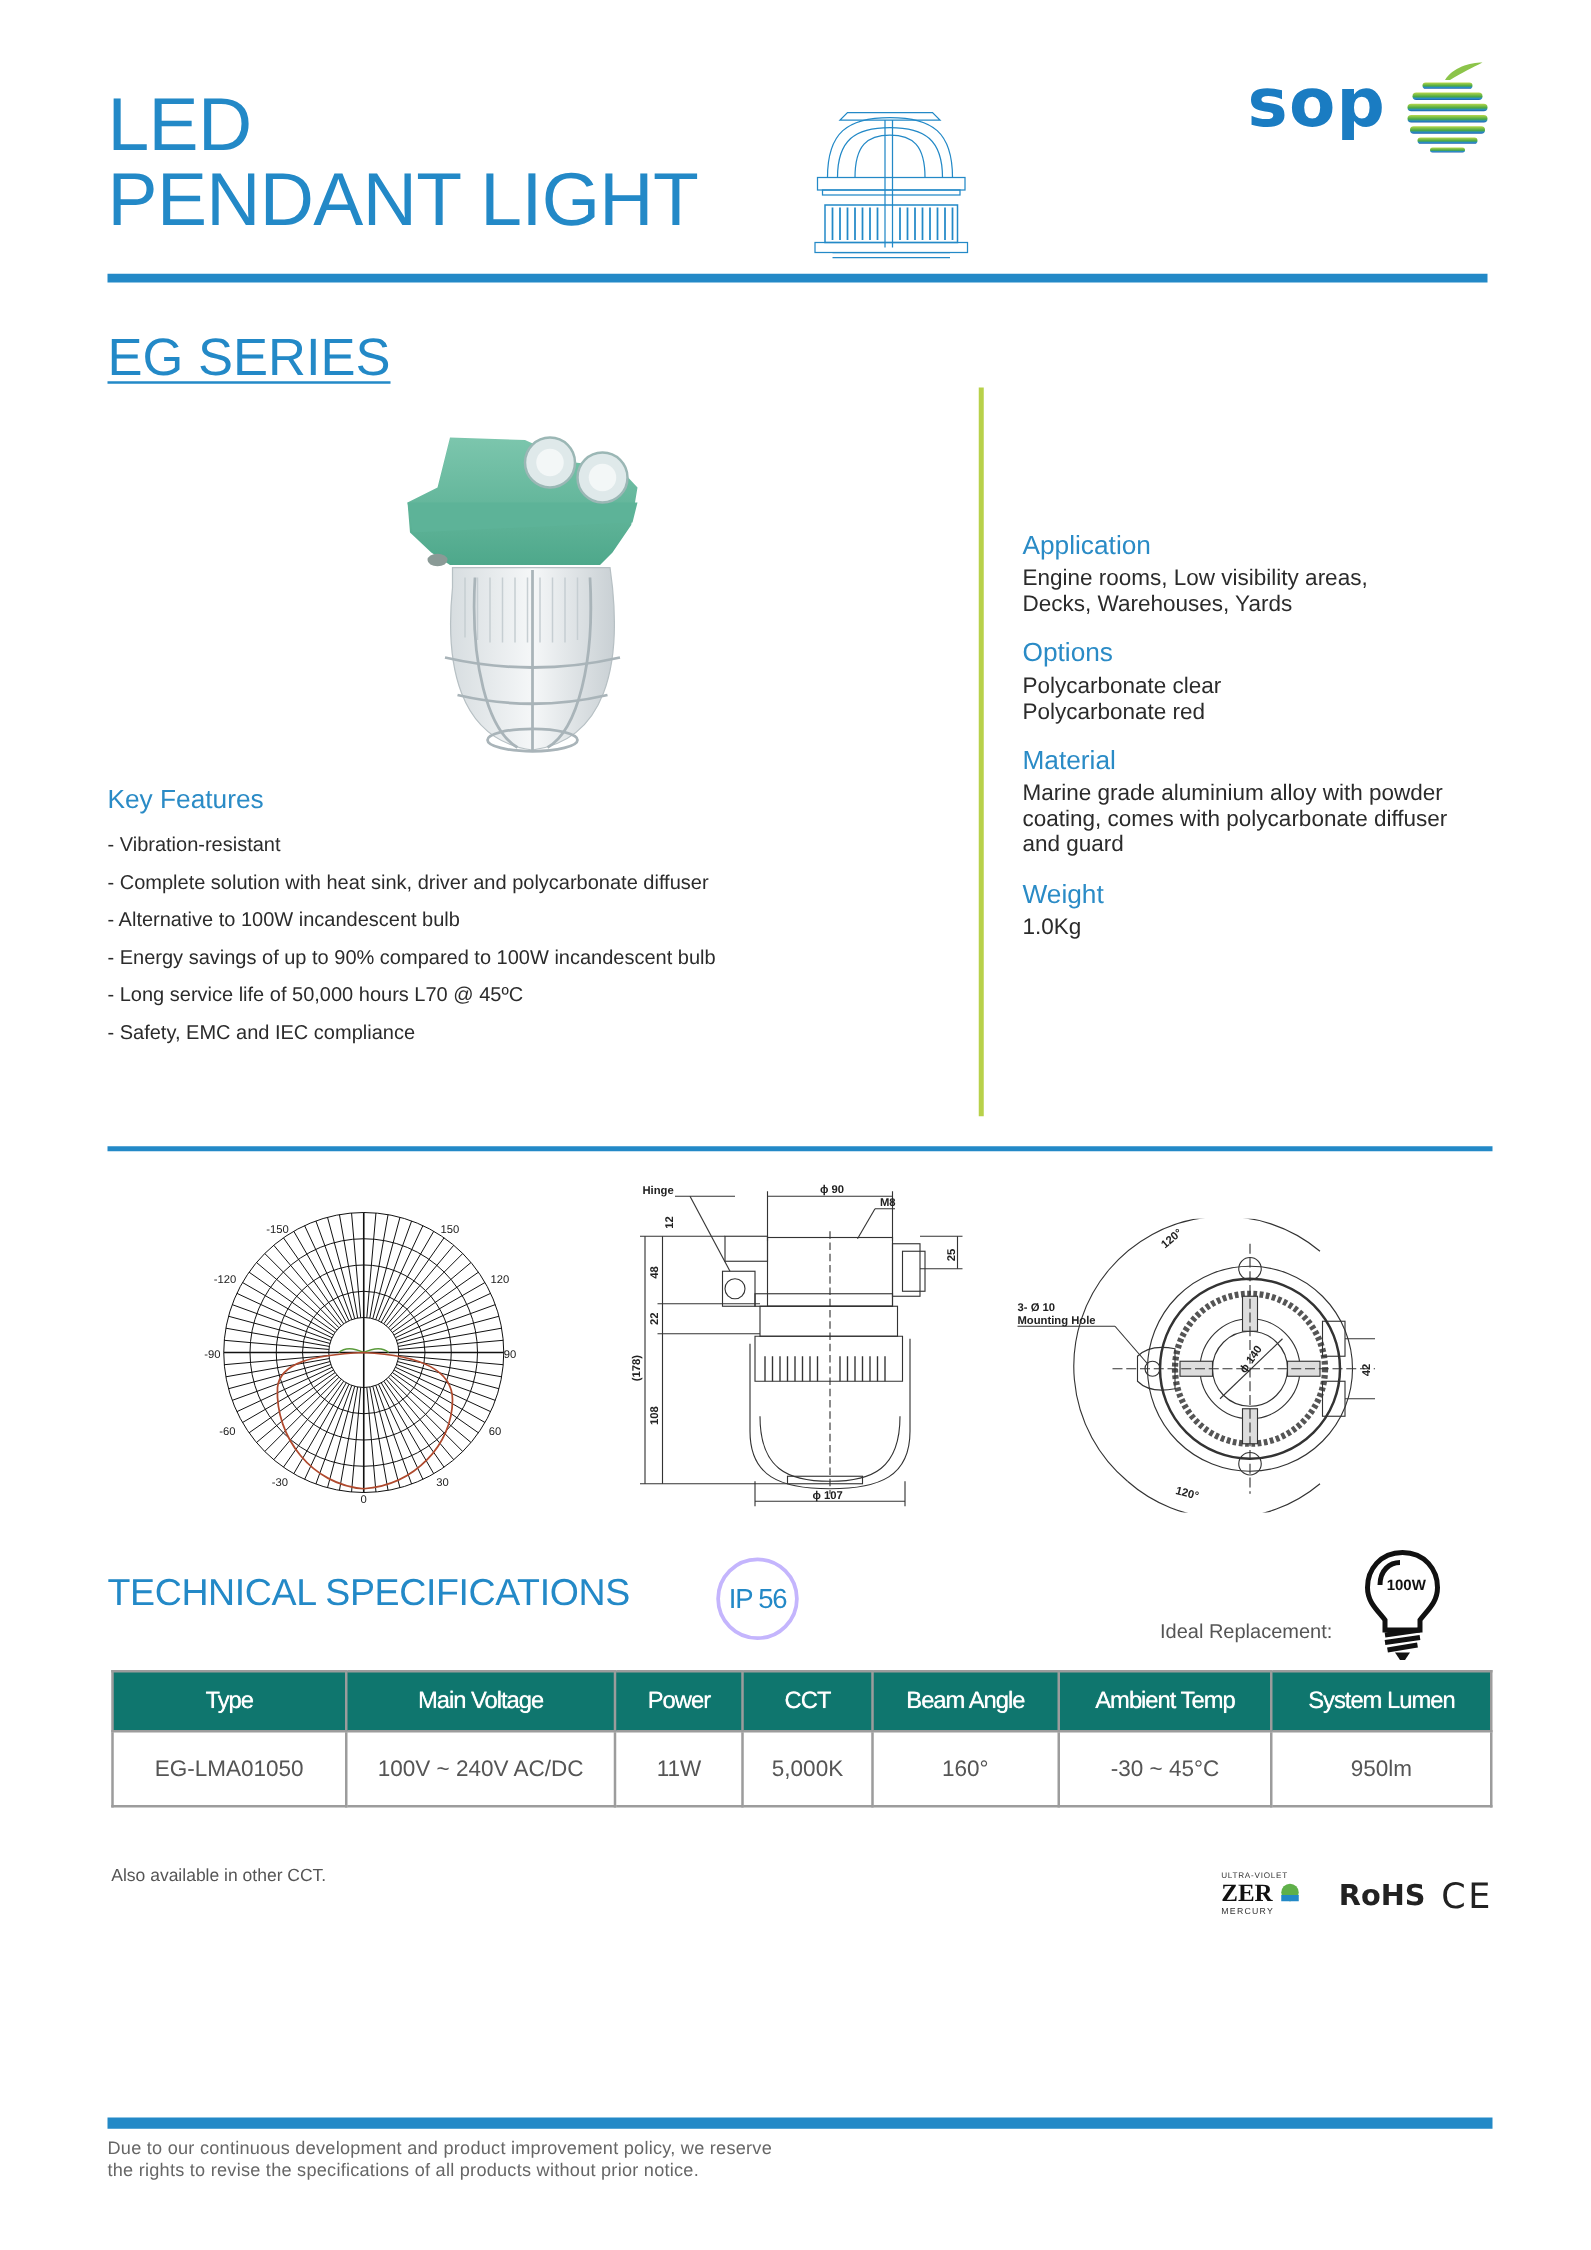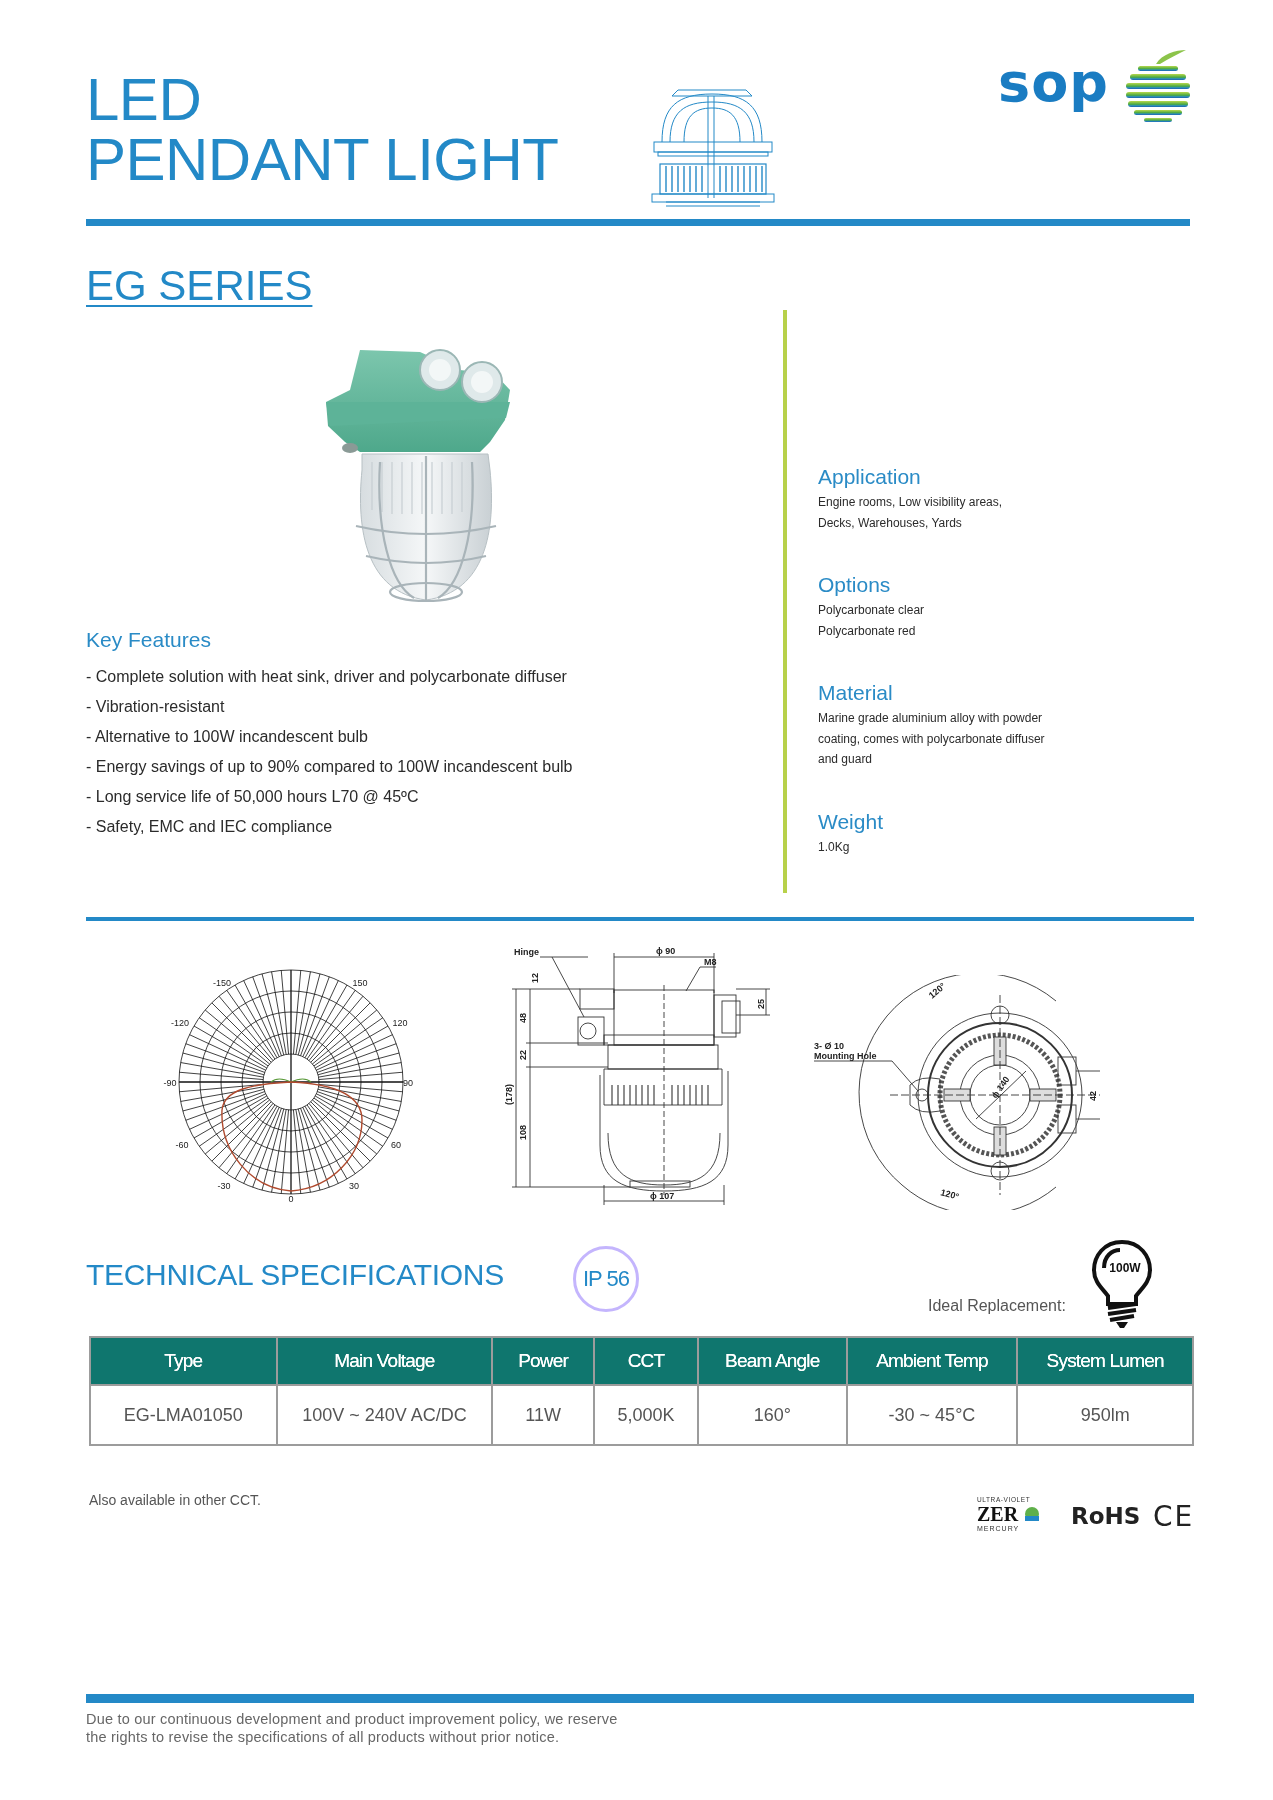--- a/index.html
+++ b/index.html
@@ -24,23 +24,23 @@
   .product-photo { left: 310px; top: 330px; width: 220px; height: 280px; }
 
   .vline { left: 783px; top: 310px; width: 4px; height: 583px; background: #b8d14a; }
 
   .key { left: 86px; top: 628px; width: 620px; }
   .h-blue { color: #2a8bc6; font-size: 21px; margin-bottom: 10px; }
   .key ul { list-style: none; }
   .key li { font-size: 16px; line-height: 30px; color: #2b2b2b; }
 
   .props { left: 818px; top: 425px; width: 370px; }
-  .prop { margin-bottom: 18px; margin-top: 40px; }
+  .prop { margin-bottom: 18px; }
   .prop .h-blue { margin-bottom: 3px; }
-  .prop .body { font-size: 12px; line-height: 20.5px; color: #2b2b2b; }
+  .prop .body { font-size: 18px; line-height: 20.5px; color: #2b2b2b; }
 
   .polar { left: 150px; top: 960px; width: 270px; height: 250px; }
   .drawing-side { left: 500px; top: 945px; width: 280px; height: 270px; }
   .drawing-top { left: 800px; top: 975px; width: 300px; height: 235px; }
   .dlabel { font-family: "Liberation Sans", sans-serif; font-weight: bold; font-size: 9px; fill: #222; }
 
   .tech-title { left: 86px; top: 1258px; color: #2389c7; font-size: 30px; letter-spacing: -0.3px; }
   .ip-badge { left: 573px; top: 1246px; width: 66px; height: 66px; border: 3px solid #c4b5fd; border-radius: 50%; color: #2389c7; font-size: 22px; display: flex; align-items: center; justify-content: center; letter-spacing: -1px; }
   .ideal { left: 928px; top: 1297px; font-size: 16px; color: #555; }
   .bulb { left: 1090px; top: 1238px; width: 64px; height: 90px; }
@@ -165,22 +165,22 @@
     <path d="M162 132 C166 200 152 254 128 268"></path>
     <ellipse cx="116" cy="262" rx="36" ry="9"></ellipse>
   </g>
 </svg>
 
 <div class="abs vline"></div>
 
 <div class="abs key">
   <div class="h-blue">Key Features</div>
   <ul>
+    <li>- Vibration-resistant</li>
     <li>- Complete solution with heat sink, driver and polycarbonate diffuser</li>
-    <li>- Vibration-resistant</li>
     <li>- Alternative to 100W incandescent bulb</li>
     <li>- Energy savings of up to 90% compared to 100W incandescent bulb</li>
     <li>- Long service life of 50,000 hours L70 @ 45ºC</li>
     <li>- Safety, EMC and IEC compliance</li>
   </ul>
 </div>
 
 <div class="abs props">
   <div class="prop">
     <div class="h-blue">Application</div>

